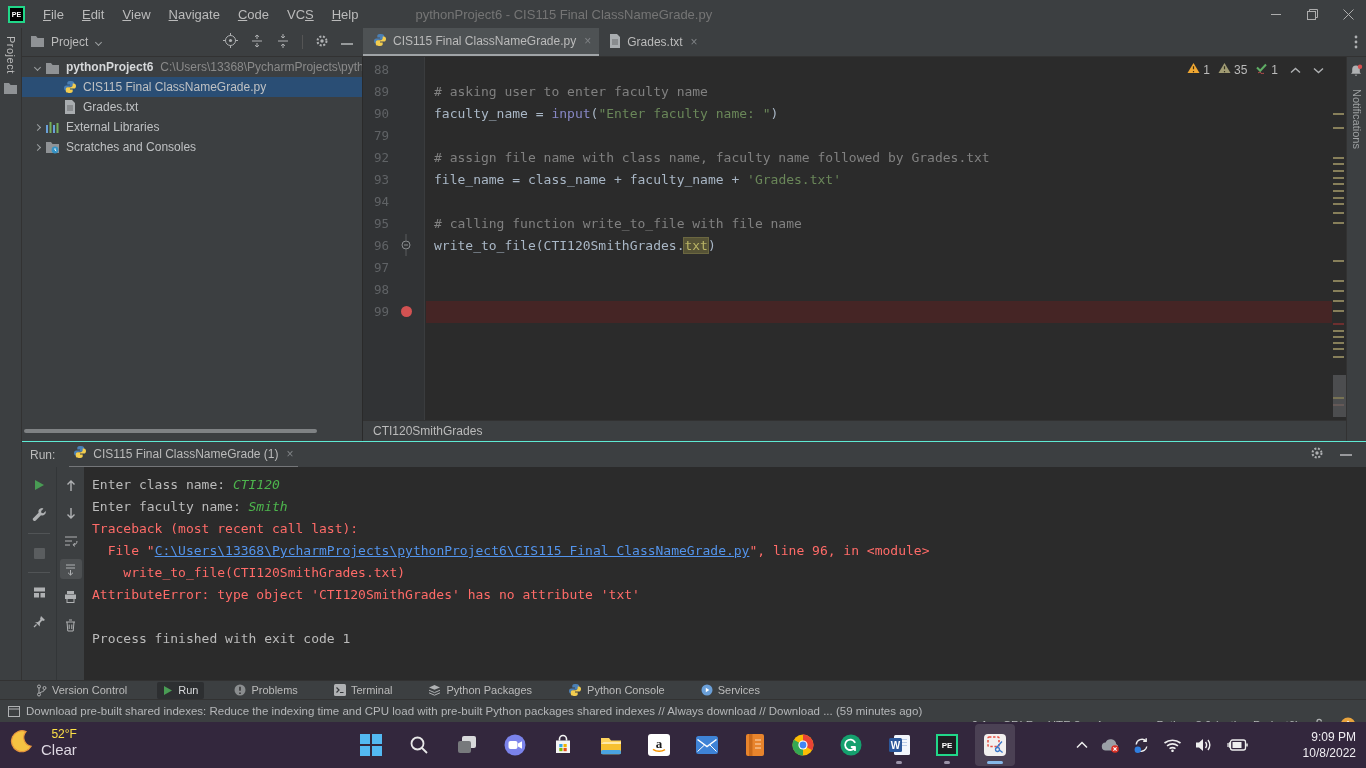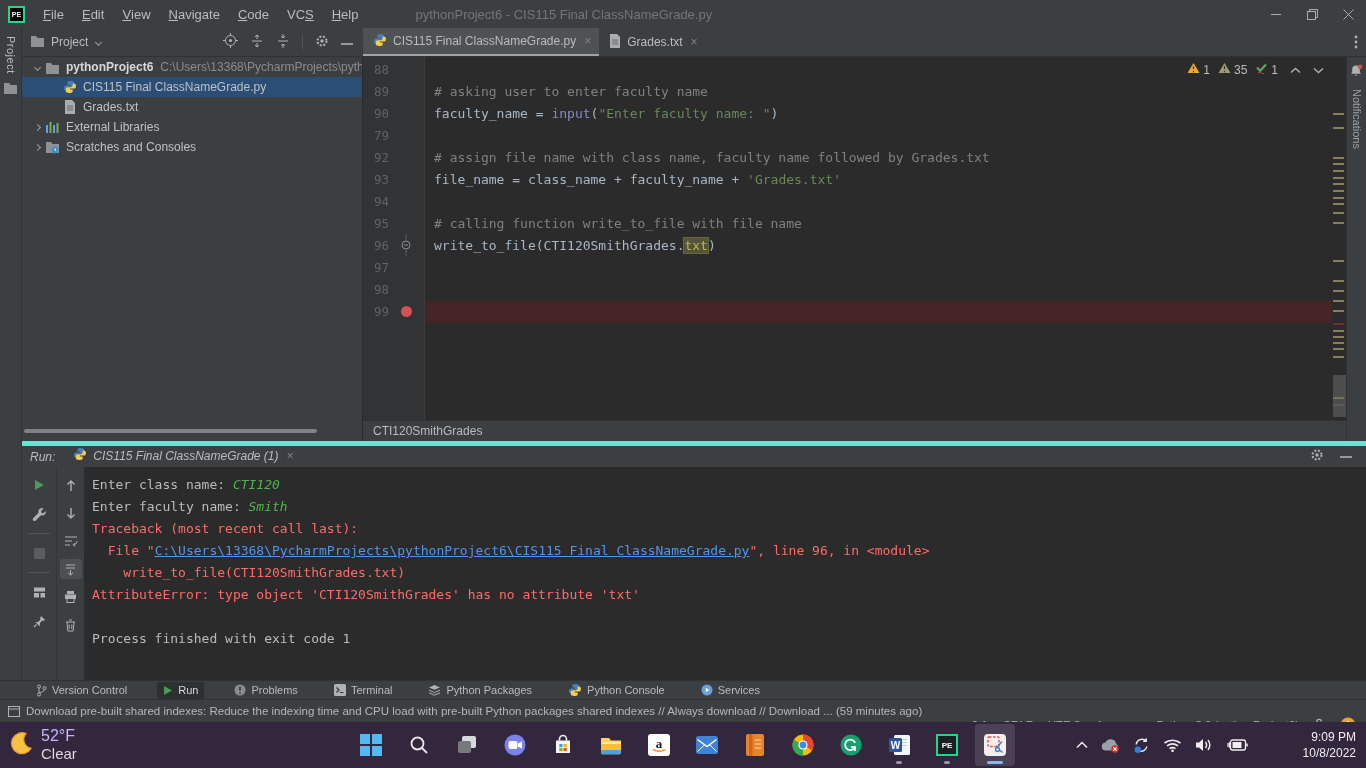--- a/index.html
+++ b/index.html
@@ -80,21 +80,21 @@
     border-top:1px solid #323232; display:flex; align-items:center; padding-left:10px;
     font-size:12px; color:#bbbbbb; }
 
   
   #notif-stripe { position:absolute; right:0; top:57px; width:20px; height:384px; background:#3c3f41;
     border-left:1px solid #323232; display:flex; flex-direction:column; align-items:center; padding-top:6px; }
   #notif-label { writing-mode:vertical-rl; font-size:11px; color:#9da0a2; margin-top:8px; }
 
   
   #run-header { position:absolute; left:22px; top:441px; width:1344px; height:26px; background:#3c3f41;
-    border-top:5px solid #5eead4; display:flex; align-items:center; font-size:12px; color:#bbbbbb;font-style:italic; }
+    border-top:1px solid #5eead4; display:flex; align-items:center; font-size:12px; color:#bbbbbb; }
   #run-label { margin-left:8px; }
   #run-tab { display:flex; align-items:center; gap:6px; margin-left:14px; height:26px;
     border-bottom:2px solid #747679; padding:0 4px; }
   #run-header-icons { margin-left:auto; display:flex; gap:16px; padding-right:14px; }
   #run-outer { position:absolute; left:22px; top:467px; width:34px; height:213px; background:#3c3f41;
     display:flex; flex-direction:column; align-items:center; padding-top:8px; gap:9px; }
   #run-inner { position:absolute; left:56px; top:467px; width:28px; height:213px; background:#3c3f41;
     border-left:1px solid #333638; display:flex; flex-direction:column; align-items:center; padding-top:8px; gap:8px; }
   .rp-btn { width:22px; height:20px; display:flex; align-items:center; justify-content:center; border-radius:3px; }
   .rp-btn.selected { background:#4d5052; }
@@ -116,21 +116,21 @@
   
   #status-bar { position:absolute; left:0; top:699px; width:1366px; height:23px; background:#3c3f41;
     border-top:1px solid #323232; display:flex; align-items:center; font-size:11.5px; color:#b5b7b9; }
   #status-msg { margin-left:26px; white-space:nowrap; }
   #status-icon { position:absolute; left:8px; top:6px; }
   #status-right { margin-left:auto; display:flex; align-items:center; gap:15px; padding-right:10px;margin-top:27px; }
 
   
   #taskbar { position:absolute; left:0; top:722px; width:1366px; height:46px; background:#33273d; }
   #weather { position:absolute; left:8px; top:5px; display:flex; align-items:center; gap:7px; }
-  #weather-temp { font-size:16px; color:#c4b5fd; }
+  #weather-temp { font-size:12px; color:#fde047;text-align:right; }
   #weather-cond { font-size:15px; color:#ddd7e2; }
   #tb-apps { position:absolute; left:50%; transform:translateX(-50%); top:0; height:46px;
     display:flex; align-items:center; gap:8px; }
   .tb-app { width:40px; height:42px; display:flex; align-items:center; justify-content:center;
     position:relative; border-radius:4px; }
   .tb-app.active { background:rgba(255,255,255,.12); }
   .tb-app .run-dot { position:absolute; bottom:2px; left:17px; width:6px; height:3px; border-radius:2px; background:#9b93a8; }
   .tb-app .active-bar { position:absolute; bottom:2px; left:12px; width:16px; height:3px; border-radius:2px; background:#86b8e8; }
   #tray { position:absolute; right:118px; top:0; height:46px; display:flex; align-items:center; gap:13px; }
   #clock { position:absolute; right:10px; top:7px; text-align:right; color:#f0eef2; font-size:12px; line-height:16px; }

